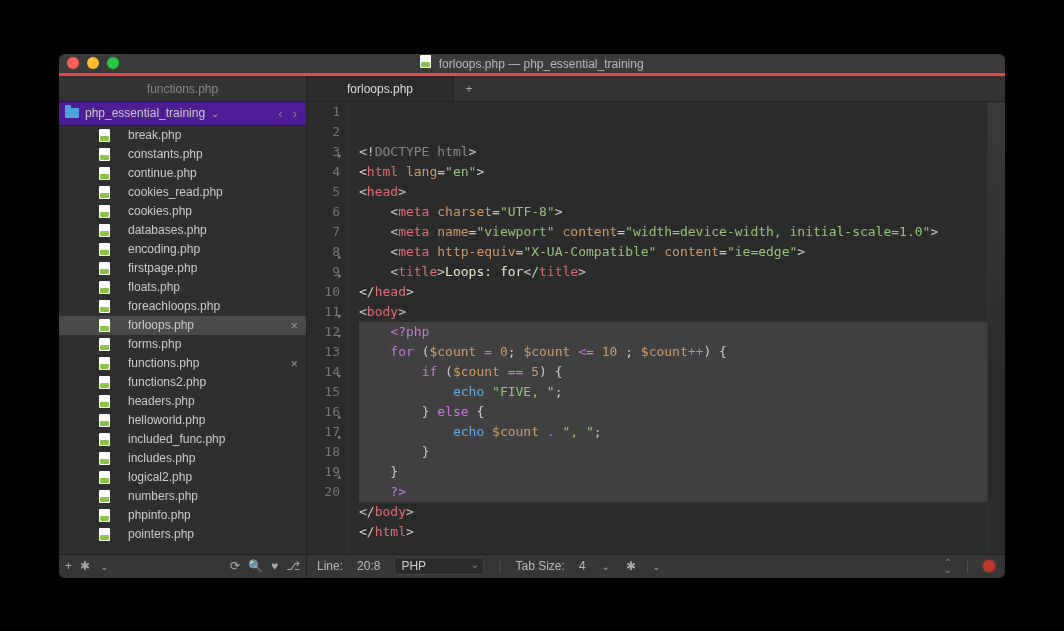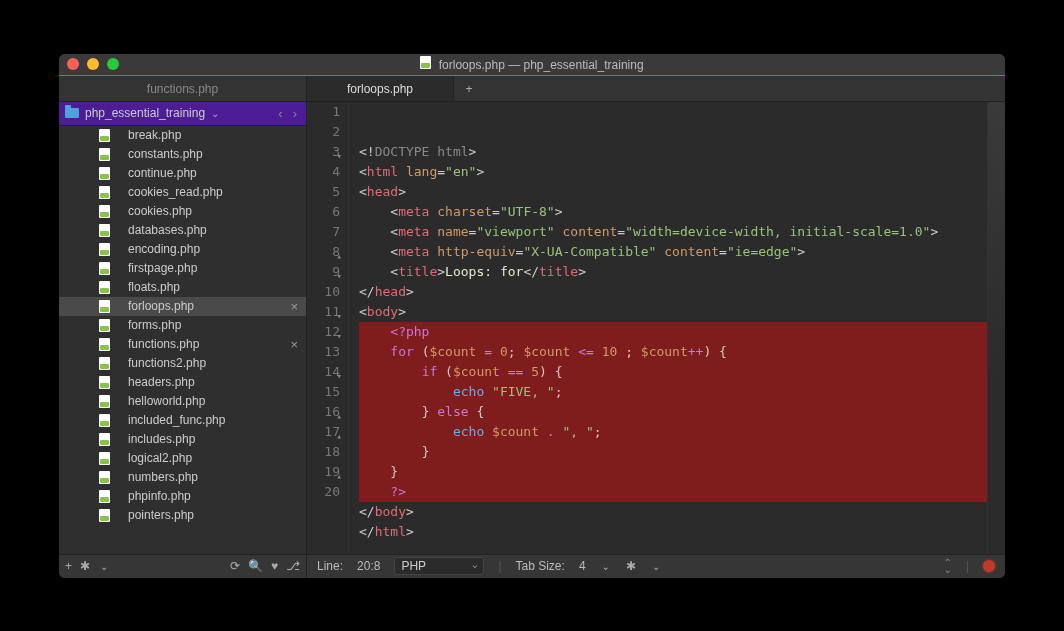--- a/index.html
+++ b/index.html
@@ -23,21 +23,21 @@
   flex-direction: column;
   box-shadow: 0 10px 40px rgba(0,0,0,0.6);
 }
 .titlebar {
   height: 22px;
   background: #3a3a3a;
   display: flex;
   align-items: center;
   padding: 0 8px;
   position: relative;
-  border-bottom: 1px solid #ef4444;
+  border-bottom: 3px solid #ef4444;
 }
 .traffic { display: flex; gap: 8px; }
 .dot { width: 12px; height: 12px; border-radius: 50%; }
 .red { background: #ff5f57; }
 .yellow { background: #febc2e; }
 .green { background: #28c840; }
 .title {
   position: absolute;
   left: 0; right: 0;
   text-align: center;
@@ -169,21 +169,21 @@
 .gutter .ln { height: 20px; position: relative; }
 .gutter .fold { position:absolute; right:-2px; top:4px; font-size:9px; color:#888; }
 .code {
   flex: 1;
   padding-left: 10px;
   white-space: pre;
   background: #2b2b2b;
   position:relative;
 }
 .code .line { height: 20px; }
-.code .line.hl { background: #7f1d1d; }
+.code .line.hl { background: #404040; }
 .c-punct { color: #ccc; }
 .c-tag { color: #e06c75; }
 .c-attr { color: #d19a66; }
 .c-str { color: #98c379; }
 .c-text { color: #e8e8d0; }
 .c-kw { color: #c678dd; }
 .c-var { color: #d19a66; }
 .c-num { color: #d19a66; }
 .c-op { color: #c678dd; }
 .c-doctype { color: #888; }
@@ -292,20 +292,24 @@
             <span class="fi"></span>
             <span>encoding.php</span>
           </div>
           <div class="file-item">
             <span class="fi"></span>
             <span>firstpage.php</span>
           </div>
           <div class="file-item">
             <span class="fi"></span>
             <span>floats.php</span>
+          </div>
+          <div class="file-item">
+            <span class="fi"></span>
+            <span>foreachloops.php</span>
           </div>
           <div class="file-item selected">
             <span class="fi"></span>
             <span>forloops.php</span>
             <span class="close-x">×</span>
           </div>
           <div class="file-item">
             <span class="fi"></span>
             <span>forms.php</span>
           </div>

